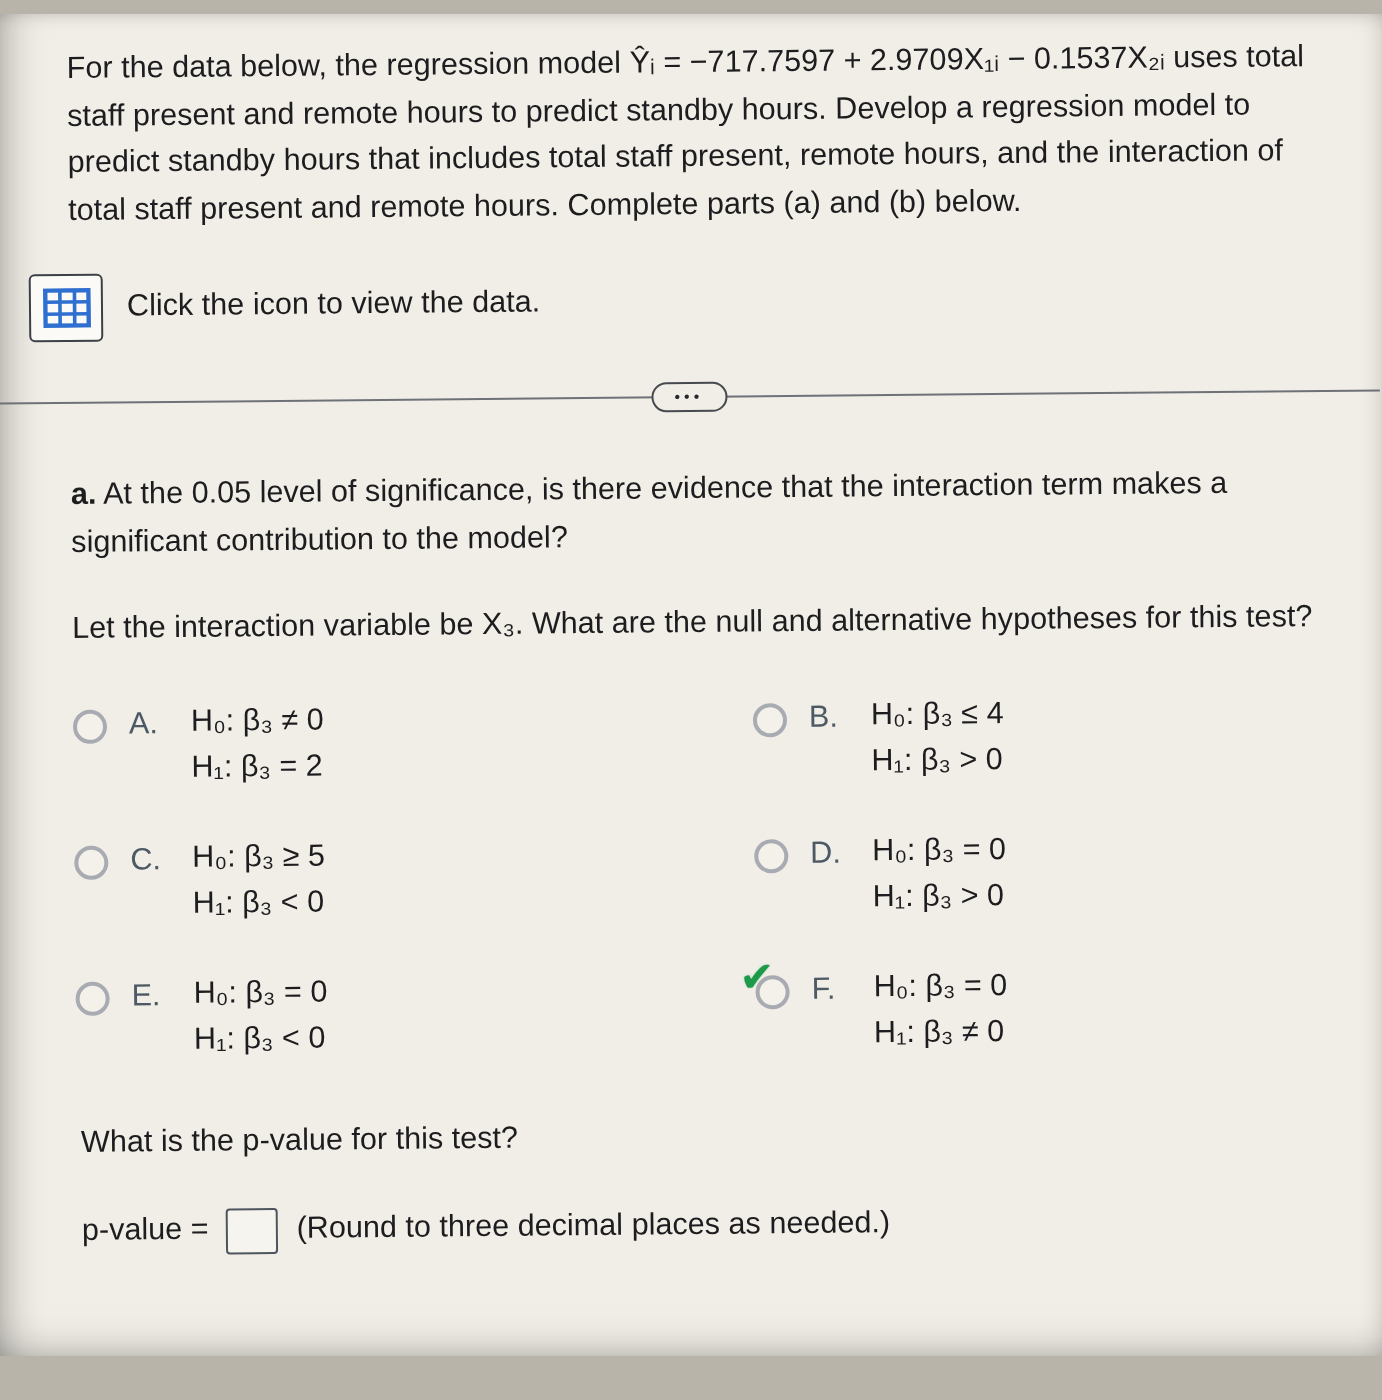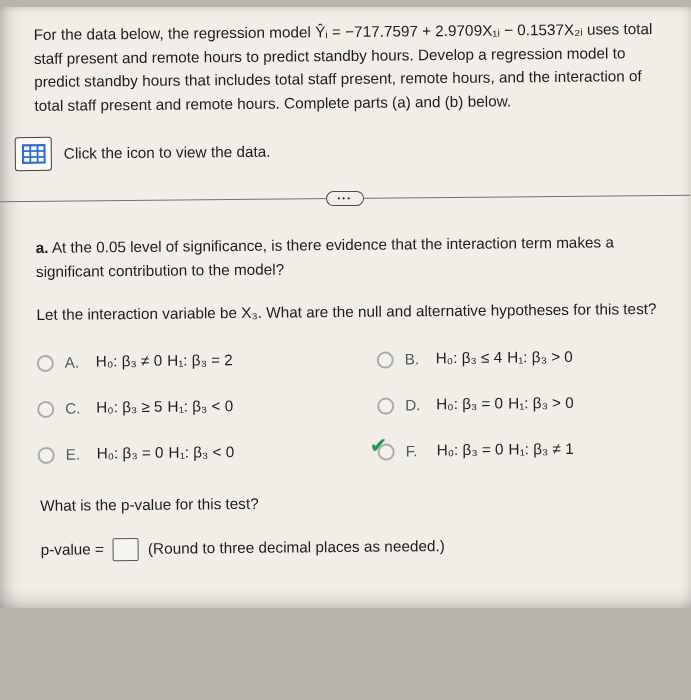--- a/index.html
+++ b/index.html
@@ -5,21 +5,21 @@
   * { box-sizing: border-box; }
   html, body { margin: 0; padding: 0; }
   body {
     width: 691px; height: 700px; overflow: hidden; position: relative;
     background: #b9b4aa;
     font-family: "Liberation Sans", "DejaVu Sans", sans-serif;
     color: #1d1d1f;
     -webkit-font-smoothing: antialiased;
   }
   .page {
-    position: absolute; top: 7px; left: 0; width: 691px; height: 601px;
+    position: absolute; top: 7px; left: 0; width: 691px; height: 671px;
     background: #f1eee7;
     box-shadow: inset 14px 0 20px -12px rgba(0,0,0,.30),
                 inset -8px 0 14px -10px rgba(0,0,0,.18),
                 inset 0 -14px 22px -14px rgba(0,0,0,.28),
                 inset 0 6px 10px -8px rgba(0,0,0,.20);
   }
   .content {
     position: absolute; inset: 0;
     transform: rotate(-0.55deg);
     transform-origin: 50% 45%;
@@ -58,21 +58,21 @@
   .radio {
     display: block; width: 17px; height: 17px; border-radius: 50%;
     border: 2px solid #a8acb2; background: #f4f1ea;
   }
   .check {
     position: absolute; left: -8px; top: -9px;
     font-size: 21px; line-height: 1; font-weight: bold; color: #1d9a4a;
     text-shadow: 0 0 1px rgba(29,154,74,.4);
   }
   .letter { color: #4d5a65; font-size: 15.3px; margin-top: 1px; width: 20px; flex: none; }
-  .hyp { display: flex; flex-direction: row; gap: 5px; font-size: 15.3px; }
+  .hyp { display: flex; flex-direction: column; gap: 5px; font-size: 15.3px; }
 
   .p-question { margin: 30px 0 0 38px; }
   .p-row { margin: 21px 0 0 38px; display: flex; align-items: center; gap: 9px; font-size: 15.3px; }
   .p-input {
     width: 26px; height: 23px; border: 1.6px solid #4e555e; border-radius: 2px;
     background: #f6f4ee; padding: 0 3px; font-size: 14px;
     font-family: "Liberation Sans", "DejaVu Sans", sans-serif;
   }
 </style>
 </head>
@@ -165,21 +165,21 @@
       </div>
 
       <div class="choice">
         <span class="radio-wrap">
           <span class="radio"></span>
           <span class="check">✔</span>
         </span>
         <span class="letter">F.</span>
         <span class="hyp">
           <span>H₀: β₃ = 0</span>
-          <span>H₁: β₃ ≠ 1</span>
+          <span>H₁: β₃ ≠ 0</span>
         </span>
       </div>
 
     </div>
 
     <p class="para p-question">What is the p-value for this test?</p>
 
     <div class="p-row">
       <span>p-value =</span>
       <input class="p-input" value="" style="">

